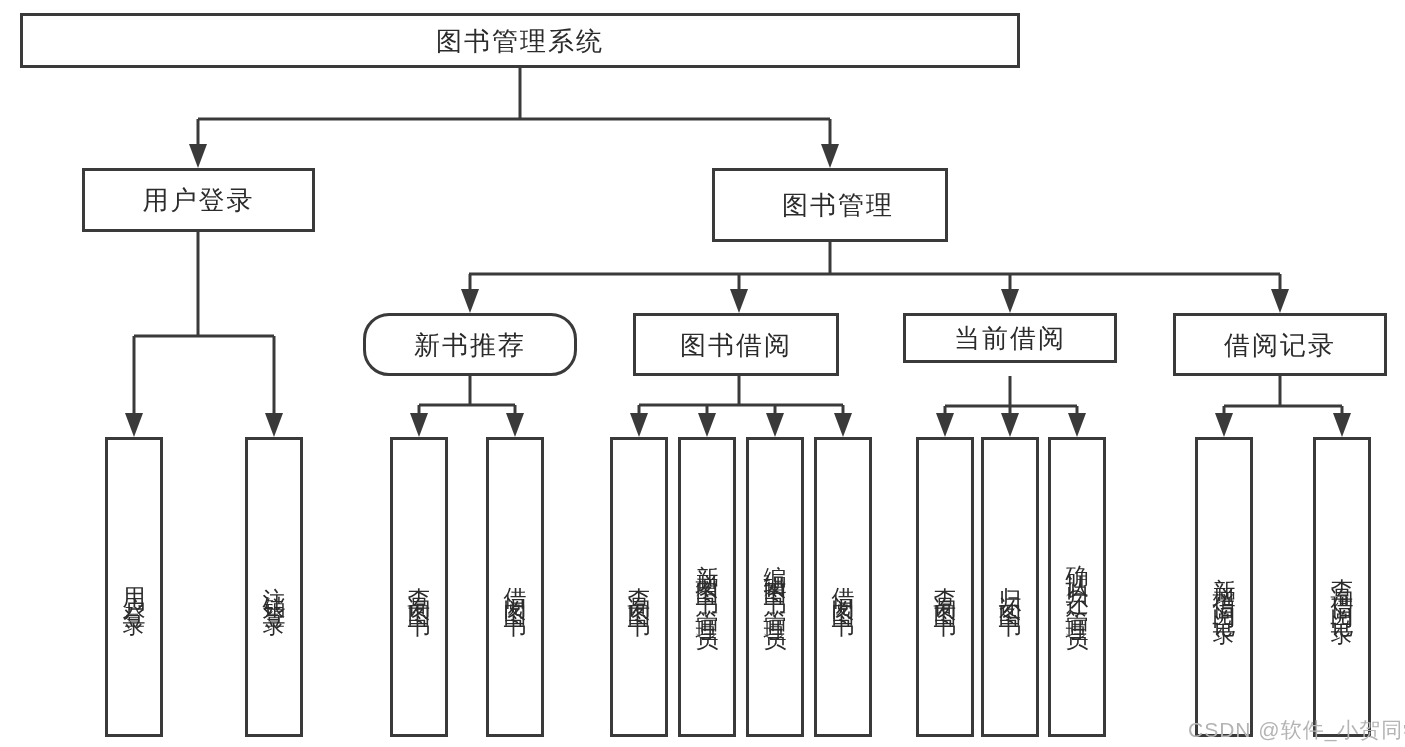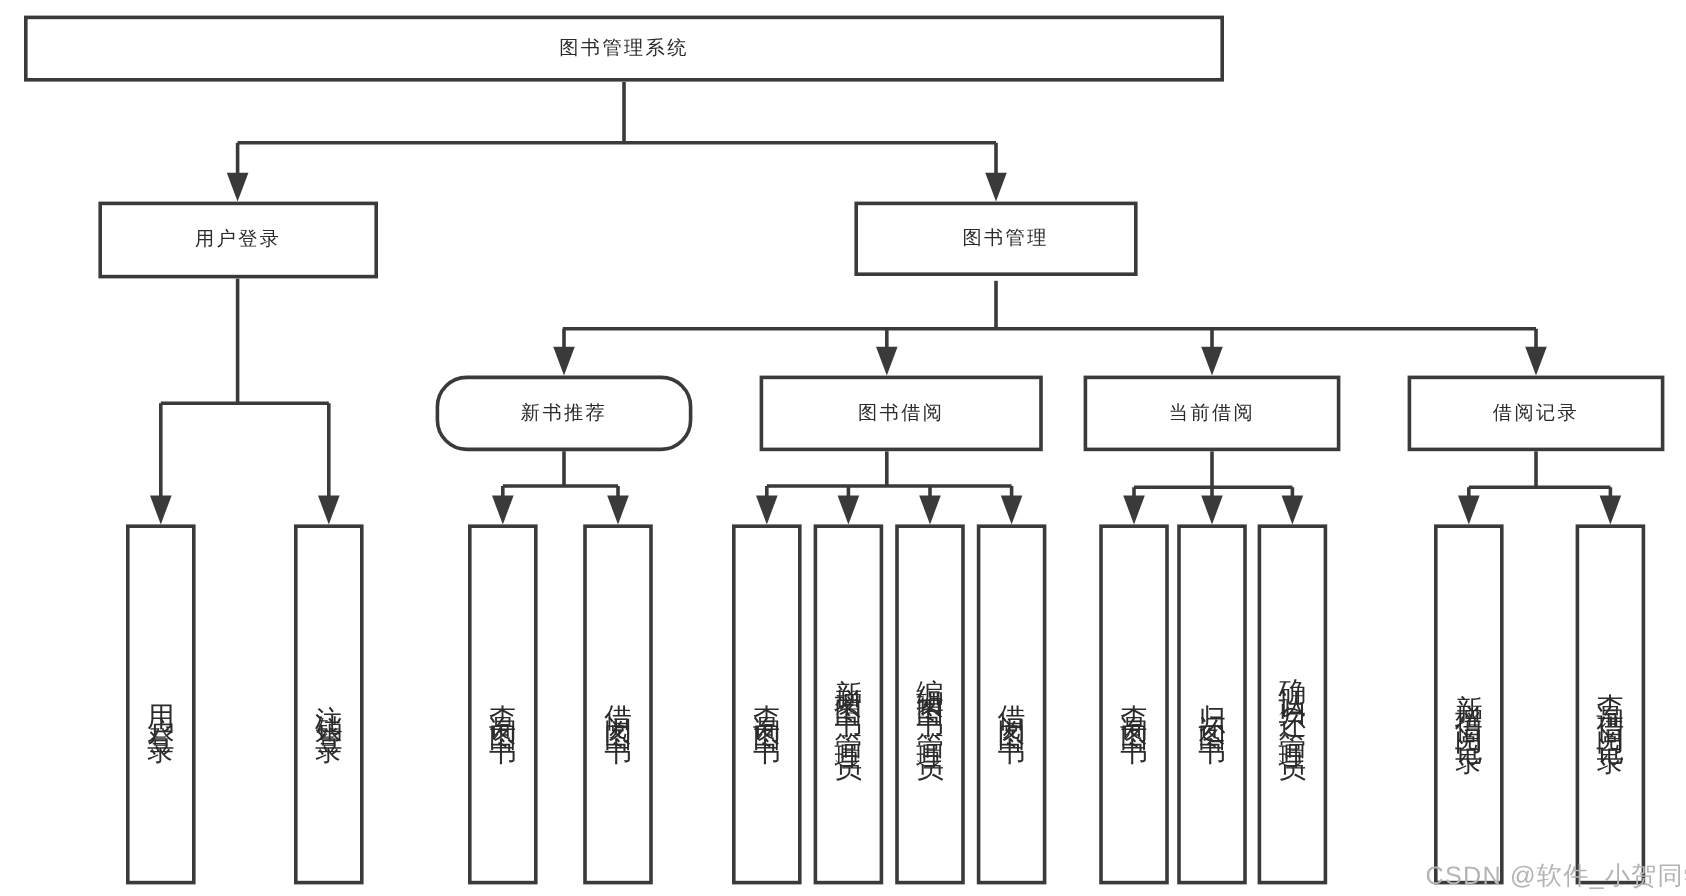--- a/index.html
+++ b/index.html
@@ -20,21 +20,21 @@
   .wires polygon { fill: #3a3a3a; }
   .node {
     position: absolute;
     box-sizing: border-box;
     border: 3px solid #3a3a3a;
     background: #ffffff;
     display: flex;
     align-items: center;
     justify-content: center;
     color: #2b2b2b;
-    font-size: 16px;
+    font-size: 26px;
     letter-spacing: 2px;
     line-height: 1;
   }
   .leaf {
     position: absolute;
     box-sizing: border-box;
     border: 3px solid #3a3a3a;
     background: #ffffff;
     width: 58px;
     top: 437px;
@@ -143,31 +143,31 @@
     </g>
   </svg>
 
   <div class="node" style="left:20px; top:13px; width:1000px; height:55px;">
     <span>图书管理系统</span>
   </div>
 
   <div class="node" style="left:82px; top:168px; width:233px; height:64px;">
     <span>用户登录</span>
   </div>
-  <div class="node" style="left:712px; top:168px; width:236px; height:62px;padding-left:16px;">
+  <div class="node" style="left:712px; top:168px; width:236px; height:74px;padding-left:16px;">
     <span>图书管理</span>
   </div>
 
   <div class="node" style="left:363px; top:313px; width:214px; height:63px;border-radius:26px;">
     <span>新书推荐</span>
   </div>
-  <div class="node" style="left:633px; top:313px; width:236px; height:63px;text-align:right;">
+  <div class="node" style="left:633px; top:313px; width:206px; height:63px;text-align:right;">
     <span>图书借阅</span>
   </div>
-  <div class="node" style="left:903px; top:313px; width:214px; height:63px;">
+  <div class="node" style="left:903px; top:313px; width:214px; height:50px;">
     <span>当前借阅</span>
   </div>
   <div class="node" style="left:1173px; top:313px; width:214px; height:63px;">
     <span>借阅记录</span>
   </div>
 
   <div class="leaf" style="left:105px;">
     <span class="vtext">用户登录</span>
   </div>
   <div class="leaf" style="left:245px;">

